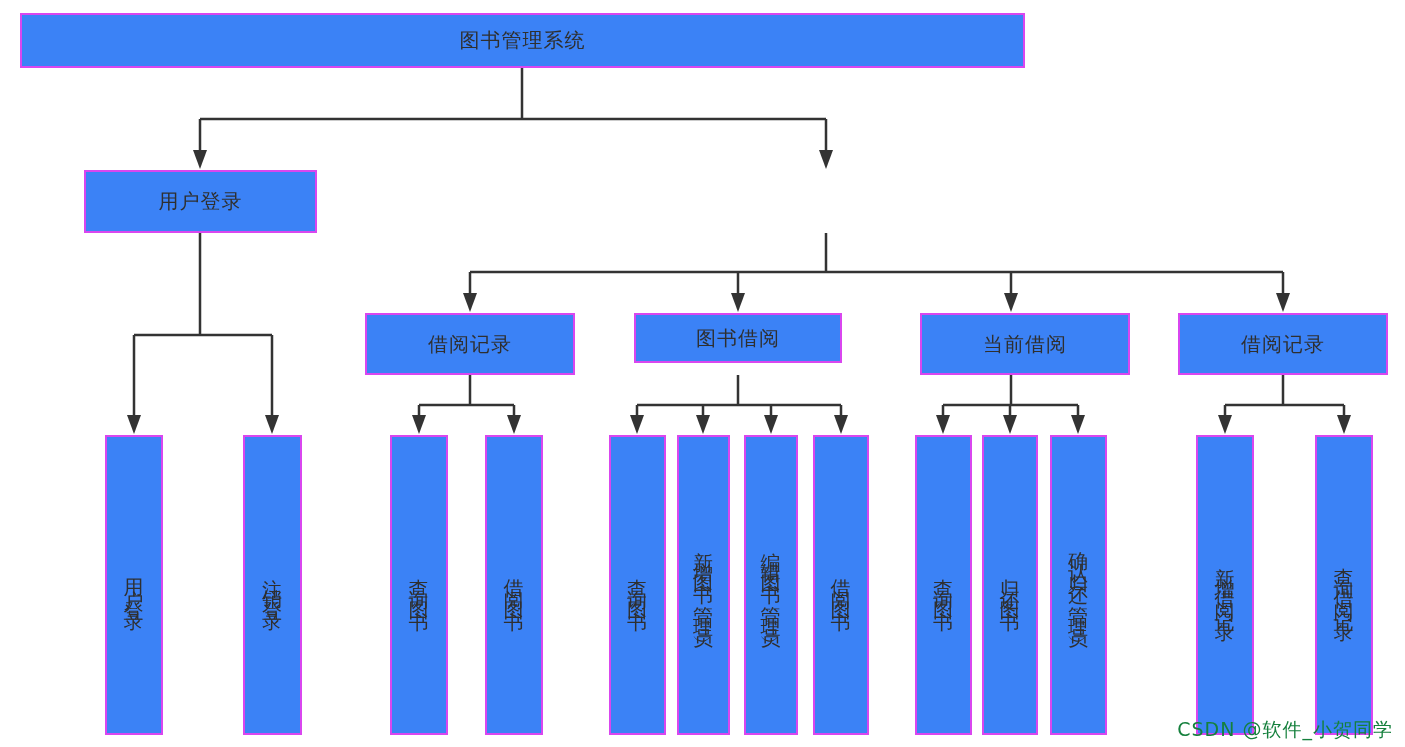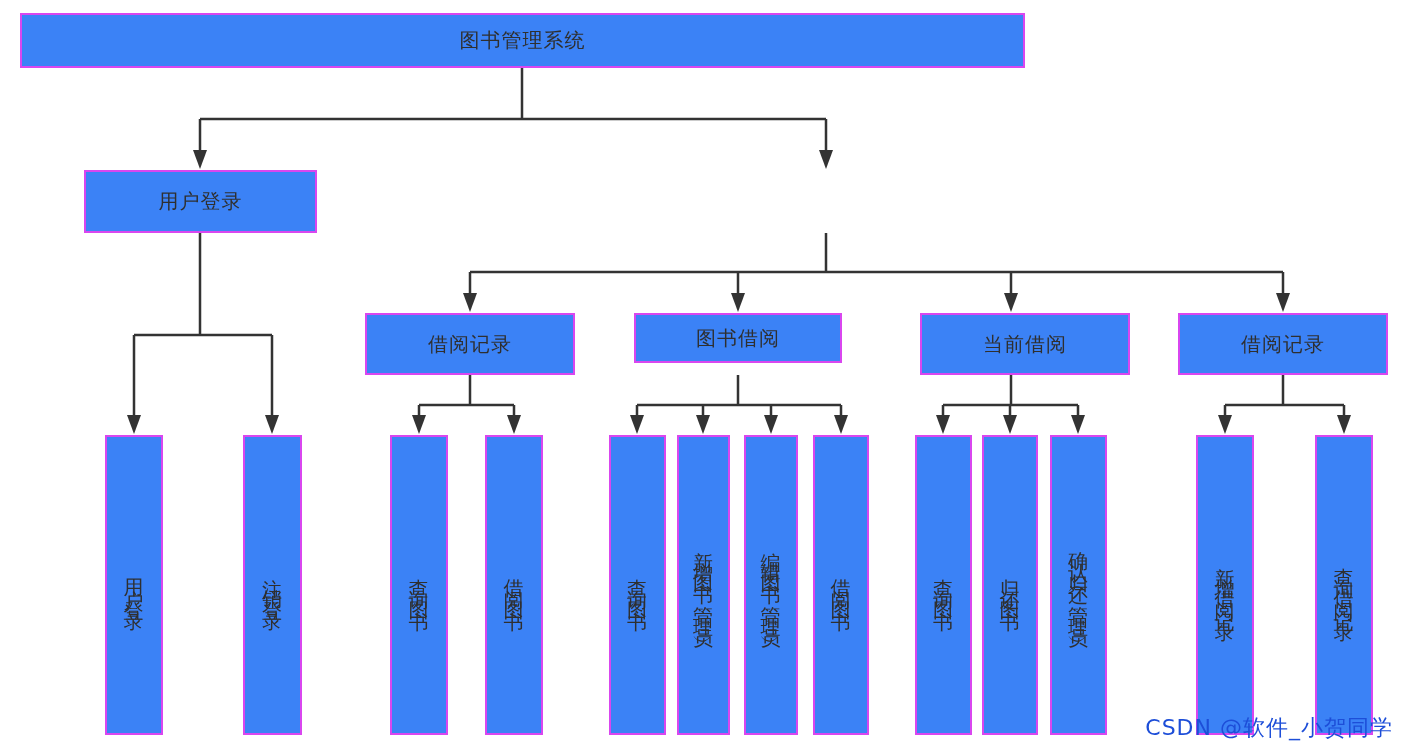--- a/index.html
+++ b/index.html
@@ -29,22 +29,22 @@
     text-orientation:mixed;
     font-size:20px;
     line-height:1;
     letter-spacing:11px;
     white-space:nowrap;
   }
   .watermark{
     position:absolute;
     right:12px;
     bottom:4px;
-    font-size:22px;
-    color:#1d4ed8;
+    font-size:19px;
+    color:#15803d;
     letter-spacing:1px;
     white-space:nowrap;
     margin-left:48px;
   }
 </style>
 </head>
 <body>
 
 <div id="canvas">
 

